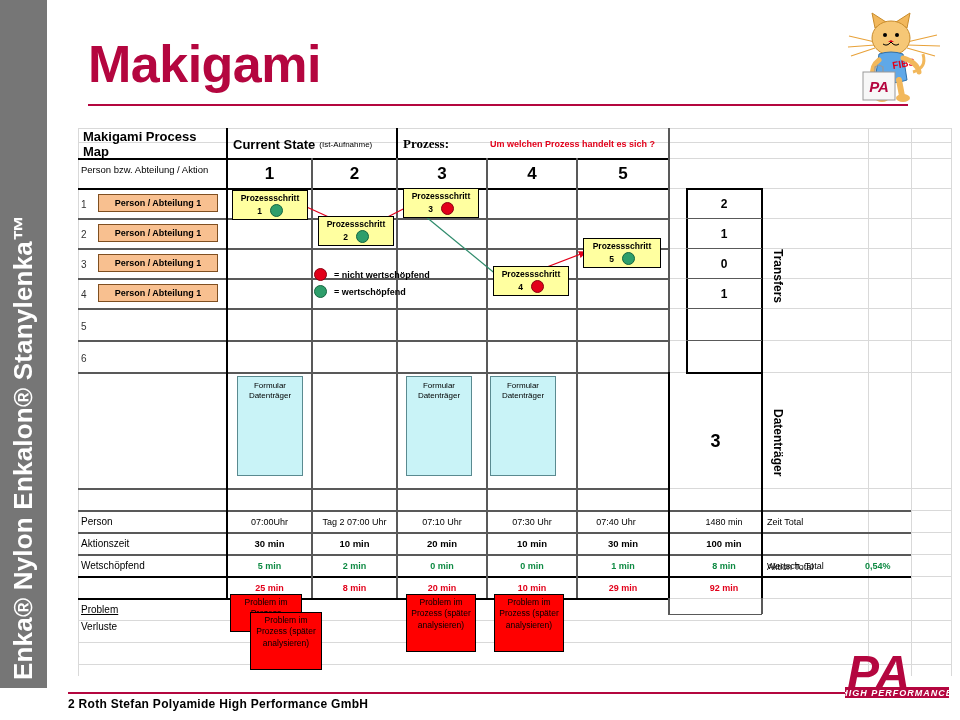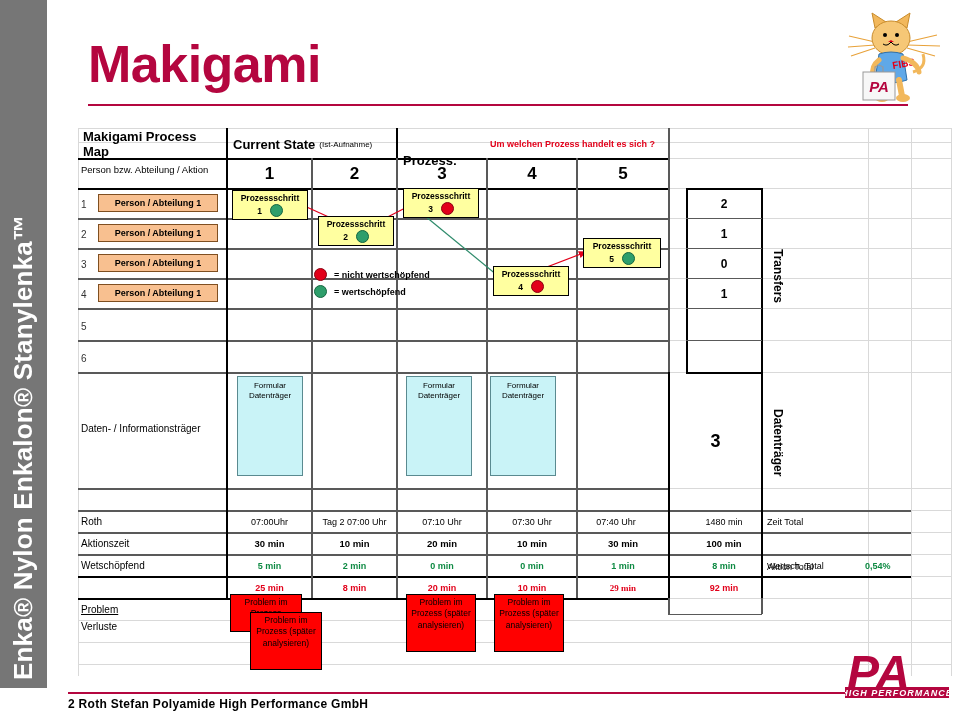--- a/index.html
+++ b/index.html
@@ -235,21 +235,21 @@
     <div class="cell bline" style="left:590px;top:30px;width:1.5px;height:440px;"></div>
     <div class="cell bline" style="left:590px;top:0px;width:1.5px;height:30px;"></div>
 
     <div class="cell lft" style="left:2px;top:4px;width:146px;height:24px;padding-left:3px;">
       <span class="hdr-big">Makigami Process Map</span>
     </div>
     <div class="cell lft" style="left:152px;top:4px;width:165px;height:24px;padding-left:3px;">
       <span class="hdr-big">Current State</span>
       <span class="hdr-small" style="margin-left:4px;">(Ist-Aufnahme)</span>
     </div>
-    <div class="cell lft" style="left:322px;top:20px;width:90px;height:24px;padding-left:3px;">
+    <div class="cell lft" style="left:322px;top:4px;width:90px;height:24px;padding-left:3px;font-family:Liberation Serif, serif;">
       <span class="hdr-big">Prozess:</span>
     </div>
     <div class="cell" style="left:3px;top:34px;width:142px;height:24px;font-size:9.5px;line-height:1.25;padding-top:2px;">Person bzw. Abteilung / Aktion</div>
 
     <div class="cell lft" style="left:412px;top:6px;width:250px;height:20px;">
       <span class="red-q">Um welchen Prozess handelt es sich ?</span>
     </div>
 
     <div class="cell ctr num-col" style="left:150px;top:32px;width:83px;height:28px;">1</div>
     <div class="cell ctr num-col" style="left:235px;top:32px;width:83px;height:28px;">2</div>
@@ -348,41 +348,40 @@
     <div class="cell bline" style="left:608px;top:212px;width:76px;height:1px;"></div>
     <div class="cell thick" style="left:608px;top:244px;width:76px;height:1.5px;"></div>
 
     <div class="cell ctr" style="left:609px;top:62px;width:74px;height:28px;font-size:12px;font-weight:bold;">2</div>
     <div class="cell ctr" style="left:609px;top:92px;width:74px;height:28px;font-size:12px;font-weight:bold;">1</div>
     <div class="cell ctr" style="left:609px;top:122px;width:74px;height:28px;font-size:12px;font-weight:bold;">0</div>
     <div class="cell ctr" style="left:609px;top:152px;width:74px;height:28px;font-size:12px;font-weight:bold;">1</div>
 
     <div class="vlabel" style="left:690px;top:78px;width:20px;height:140px;">Transfers</div>
 
-    <div class="cell lft" style="left:3px;top:290px;width:145px;height:20px;font-size:10px;">Daten- / Informationsträger</div>
 
     <div class="form-box" style="left:159px;top:248px;width:66px;height:100px;">
       <div>Formular</div>
       <div>Datenträger</div>
     </div>
     <div class="form-box" style="left:328px;top:248px;width:66px;height:100px;">
       <div>Formular</div>
       <div>Datenträger</div>
     </div>
     <div class="form-box" style="left:412px;top:248px;width:66px;height:100px;">
       <div>Formular</div>
       <div>Datenträger</div>
     </div>
 
     <div class="cell thick" style="left:590px;top:244px;width:1.5px;height:138px;"></div>
     <div class="cell thick" style="left:683px;top:244px;width:1.5px;height:138px;"></div>
     <div class="cell ctr" style="left:592px;top:244px;width:91px;height:138px;font-size:18px;font-weight:bold;">3</div>
     <div class="vlabel" style="left:690px;top:260px;width:20px;height:110px;">Datenträger</div>
 
-    <div class="cell lft rowlabel" style="left:3px;top:383px;width:140px;height:21px;">Roth</div>
+    <div class="cell lft rowlabel" style="left:3px;top:383px;width:140px;height:21px;">Person</div>
     <div class="cell ctr val-plain" style="left:150px;top:383px;width:83px;height:21px;">07:00Uhr</div>
     <div class="cell ctr val-plain" style="left:235px;top:383px;width:83px;height:21px;">Tag 2   07:00 Uhr</div>
     <div class="cell ctr val-plain" style="left:320px;top:383px;width:88px;height:21px;">07:10 Uhr</div>
     <div class="cell ctr val-plain" style="left:410px;top:383px;width:88px;height:21px;">07:30 Uhr</div>
     <div class="cell ctr val-plain" style="left:500px;top:383px;width:76px;height:21px;">07:40 Uhr</div>
     <div class="cell ctr val-plain" style="left:609px;top:383px;width:74px;height:21px;">1480 min</div>
     <div class="cell lft lab-right" style="left:689px;top:383px;width:100px;height:21px;">Zeit Total</div>
 
     <div class="cell lft rowlabel" style="left:3px;top:405px;width:140px;height:21px;">Aktionszeit</div>
     <div class="cell ctr val-bold" style="left:150px;top:405px;width:83px;height:21px;">30 min</div>
@@ -401,21 +400,21 @@
     <div class="cell ctr val-green" style="left:500px;top:427px;width:90px;height:21px;">1 min</div>
     <div class="cell ctr val-green" style="left:609px;top:427px;width:74px;height:21px;">8 min</div>
     <div class="cell lft lab-right" style="left:689px;top:427px;width:96px;height:21px;">Wertsch. Total</div>
     <div class="cell lft val-green" style="left:787px;top:427px;width:45px;height:21px;">0,54%</div>
 
     <div class="cell lft rowlabel" style="left:3px;top:449px;width:140px;height:21px;margin-top:39px;">Verluste</div>
     <div class="cell ctr val-red" style="left:150px;top:449px;width:83px;height:21px;">25 min</div>
     <div class="cell ctr val-red" style="left:235px;top:449px;width:83px;height:21px;">8 min</div>
     <div class="cell ctr val-red" style="left:320px;top:449px;width:88px;height:21px;">20 min</div>
     <div class="cell ctr val-red" style="left:410px;top:449px;width:88px;height:21px;">10 min</div>
-    <div class="cell ctr val-red" style="left:500px;top:449px;width:90px;height:21px;font-family:Liberation Serif, serif;">29 min</div>
+    <div class="cell ctr val-red" style="left:500px;top:449px;width:90px;height:21px;">29 min</div>
     <div class="cell ctr val-red" style="left:609px;top:449px;width:74px;height:21px;">92 min</div>
 
     <div class="cell thick" style="left:590px;top:382px;width:1.5px;height:88px;"></div>
     <div class="cell thick" style="left:683px;top:382px;width:1.5px;height:88px;"></div>
     <div class="cell bline" style="left:683px;top:470px;width:1.5px;height:16px;"></div>
     <div class="cell bline" style="left:590px;top:470px;width:1.5px;height:16px;"></div>
     <div class="cell bline" style="left:590px;top:486px;width:94px;height:1px;"></div>
 
     <div class="cell lft rowlabel" style="left:3px;top:471px;width:140px;height:21px;text-decoration:underline;">Problem</div>
 

